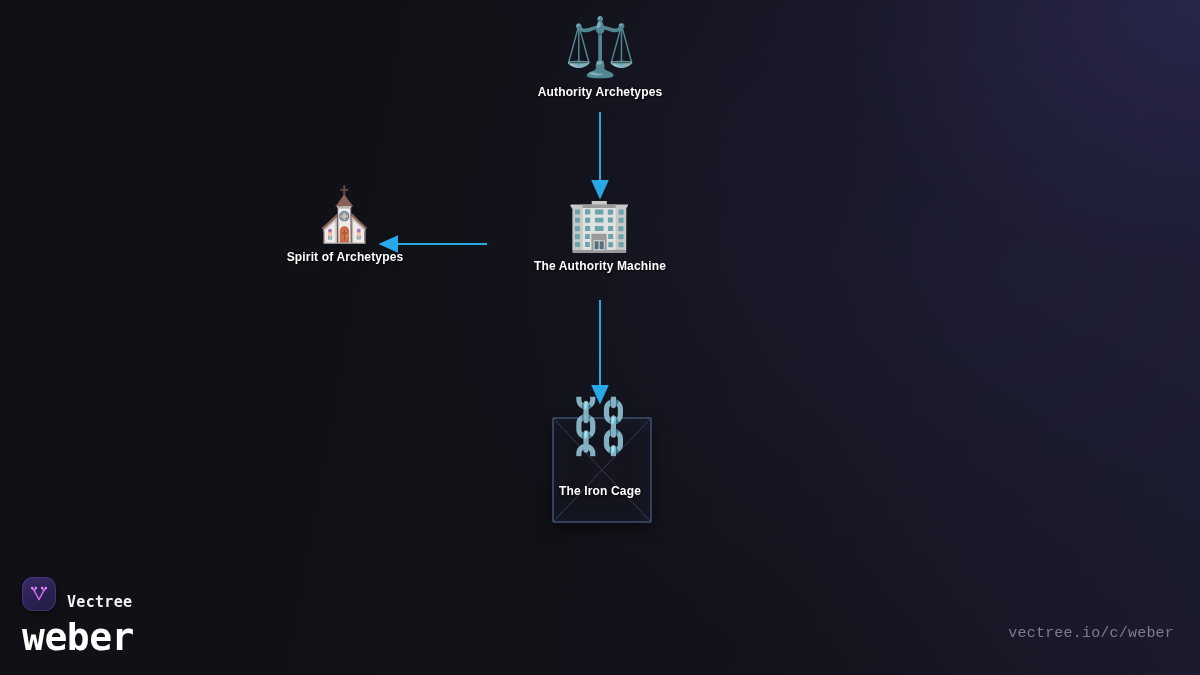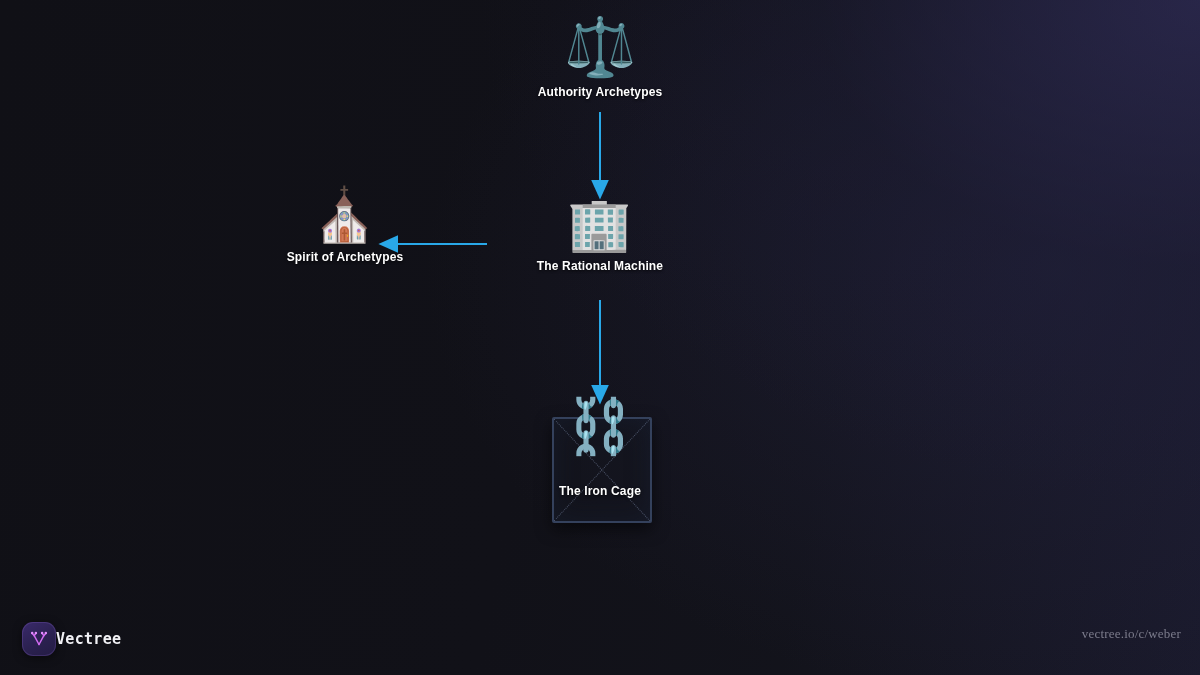--- a/index.html
+++ b/index.html
@@ -115,21 +115,22 @@
   #cage-frame::after  { transform: translate(-50%, -50%) rotate(-46.7deg); }
 
   
   #brand {
     position: absolute;
     left: 22px;
     bottom: 19px;
   }
   #brand-row {
     display: flex;
-    align-items: center;
+    align-items: flex-end;
+    gap: 11px;
   }
   #brand-logo {
     width: 34px;
     height: 34px;
     border-radius: 11px;
     background: linear-gradient(150deg, #3a2a6b 0%, #2b2150 55%, #241c44 100%);
     box-shadow: 0 2px 8px rgba(0,0,0,0.5), inset 0 0 0 1px rgba(150,110,220,0.22);
     display: flex;
     align-items: center;
     justify-content: center;
@@ -146,24 +147,24 @@
     font-family: "DejaVu Sans Mono", monospace;
     font-size: 38px;
     font-weight: 700;
     color: #ffffff;
     letter-spacing: -0.5px;
     line-height: 1;
   }
 
   #footer-url {
     position: absolute;
-    right: 19px;
+    right: 26px;
     bottom: 33px;
-    font-family: Liberation Serif, serif;
-    font-size: 13px;
+    font-family: Liberation Mono, monospace;
+    font-size: 15px;
     color: #7c7c8c;
     letter-spacing: 0.2px;
   }
 </style>
 </head>
 <body>
 
 <div id="canvas">
 
   <svg id="graph-svg" viewBox="0 0 1200 675" xmlns="http://www.w3.org/2000/svg">
@@ -185,21 +186,21 @@
 
   <div id="cage-frame"></div>
 
   <div class="node" id="node-authority">
     <span class="node-emoji">⚖️</span>
     <span class="node-label">Authority Archetypes</span>
   </div>
 
   <div class="node" id="node-machine">
     <span class="node-emoji">🏢</span>
-    <span class="node-label">The Rational Machine</span>
+    <span class="node-label">The Authority Machine</span>
   </div>
 
   <div class="node" id="node-church">
     <span class="node-emoji">⛪</span>
     <span class="node-label">Spirit of Archetypes</span>
   </div>
 
   <div class="node" id="node-cage">
     <span class="node-emoji">⛓️</span>
     <span class="node-label">The Iron Cage</span>
@@ -220,17 +221,18 @@
           <g fill="#e48cff">
             <circle cx="4.2" cy="5.0" r="1.25"></circle>
             <circle cx="7.9" cy="4.9" r="1.25"></circle>
             <circle cx="17.8" cy="5.0" r="1.25"></circle>
             <circle cx="14.1" cy="4.9" r="1.25"></circle>
           </g>
         </svg>
       </div>
       <span id="brand-name">Vectree</span>
     </div>
+    <div id="brand-slug">weber</div>
   </div>
 
   <div id="footer-url">vectree.io/c/weber</div>
 
 </div>
 
 </body></html>

